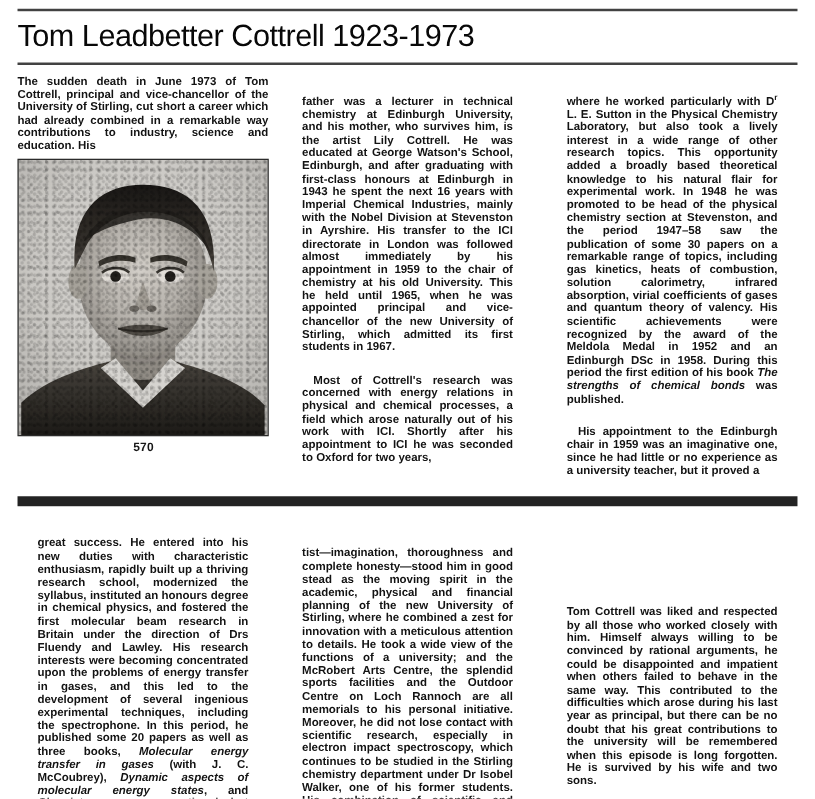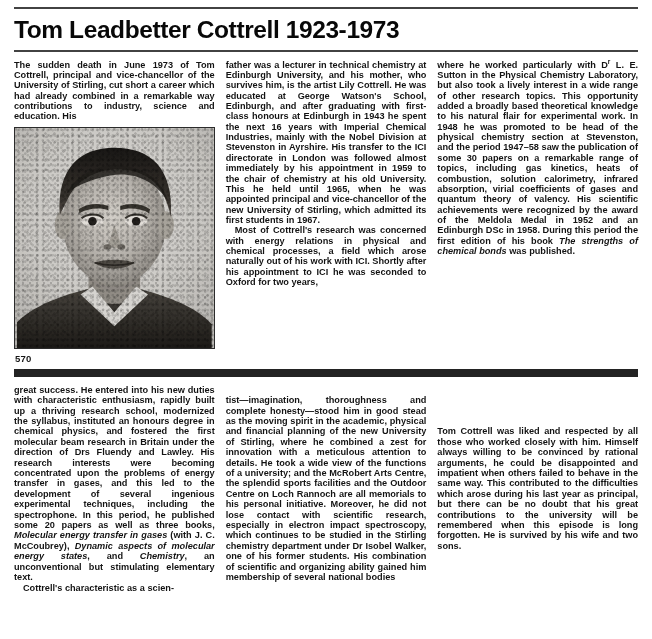--- a/index.html
+++ b/index.html
@@ -37,21 +37,21 @@
     height: 8px;
     background: #1a1a1a;
     opacity: .94;
   }
 
   .top-rule { margin-top: 7px; }
 
   
   .title {
     font-size: 24.5px;
-    font-weight: bold;
+    font-weight: normal;
     letter-spacing: -0.4px;
     line-height: 1.05;
     margin: 8px 0 7px 0;
     color: #0d0d0d;
   }
 
   .title-underrule { margin-bottom: 8px; }
 
   
   .cols {
@@ -70,21 +70,21 @@
     text-align: justify;
     text-justify: inter-word;
     color: #171717;
     font-weight: 600;
     letter-spacing: -0.02px;
     word-spacing: 0.1px;
     margin: 0;
   }
   .body-text.loose { line-height: 10.4px; }
 
-  .body-text p { margin: 0; }
+  .body-text p { margin: 16px; }
   .body-text p + p { text-indent: 9px; }
 
   .sup {
     font-size: 6.6px;
     vertical-align: super;
     line-height: 0;
   }
   .ital { font-style: italic; }
 
   
@@ -116,20 +116,21 @@
   }
   .photo svg { position: absolute; inset: 0; width: 100%; height: 100%; }
 
   
   .pagenum {
     font-size: 9.6px;
     font-weight: bold;
     color: #1b1b1b;
     margin: 4px 0 5px 1px;
     letter-spacing: .2px;
+    text-align: center;
   }
 
   .mid-rule-wrap { margin: 0 0 0 0; }
   .lower-start { margin-top: 8px; align-items: center; }
 
   .byline {
     font-size: 9.6px;
     font-style: italic;
     font-weight: bold;
     text-align: right;
@@ -223,20 +224,21 @@
     <div class="col">
       <div class="body-text">
         <p>father was a lecturer in technical chemistry at Edinburgh University, and his mother, who survives him, is the artist Lily Cottrell.  He was educated at George Watson's School, Edinburgh, and after graduating with first-class honours at Edinburgh in 1943 he spent the next 16 years with Imperial Chemical Industries, mainly with the Nobel Division at Stevenston in Ayrshire.  His transfer to the ICI directorate in London was followed almost immediately by his appointment in 1959 to the chair of chemistry at his old University.  This he held until 1965, when he was appointed principal and vice-chancellor of the new University of Stirling, which admitted its first students in 1967.</p>
         <p>Most of Cottrell's research was concerned with energy relations in physical and chemical processes, a field which arose naturally out of his work with ICI.  Shortly after his appointment to ICI he was seconded to Oxford for two years,</p>
       </div>
     </div>
 
     <div class="col">
       <div class="body-text">
         <p><span>where he worked particularly with D</span><span class="sup">r</span><span> L. E. Sutton in the Physical Chemistry Laboratory, but also took a lively interest in a wide range of other research topics.  This opportunity added a broadly based theoretical knowledge to his natural flair for experimental work.  In 1948 he was promoted to be head of the physical chemistry section at Stevenston, and the period 1947–58 saw the publication of some 30 papers on a remarkable range of topics, including gas kinetics, heats of combustion, solution calorimetry, infrared absorption, virial coefficients of gases and quantum theory of valency.  His scientific achievements were recognized by the award of the Meldola Medal in 1952 and an Edinburgh DSc in 1958.  During this period the first edition of his book </span><span class="ital">The strengths of chemical bonds</span><span> was published.</span></p>
+        <p>His appointment to the Edinburgh chair in 1959 was an imaginative one, since he had little or no experience as a university teacher, but it proved a</p>
       </div>
     </div>
 
   </div>
 
   <div class="mid-rule-wrap">
     <div class="rule-thick"></div>
   </div>
 
   <div class="cols lower-start">

